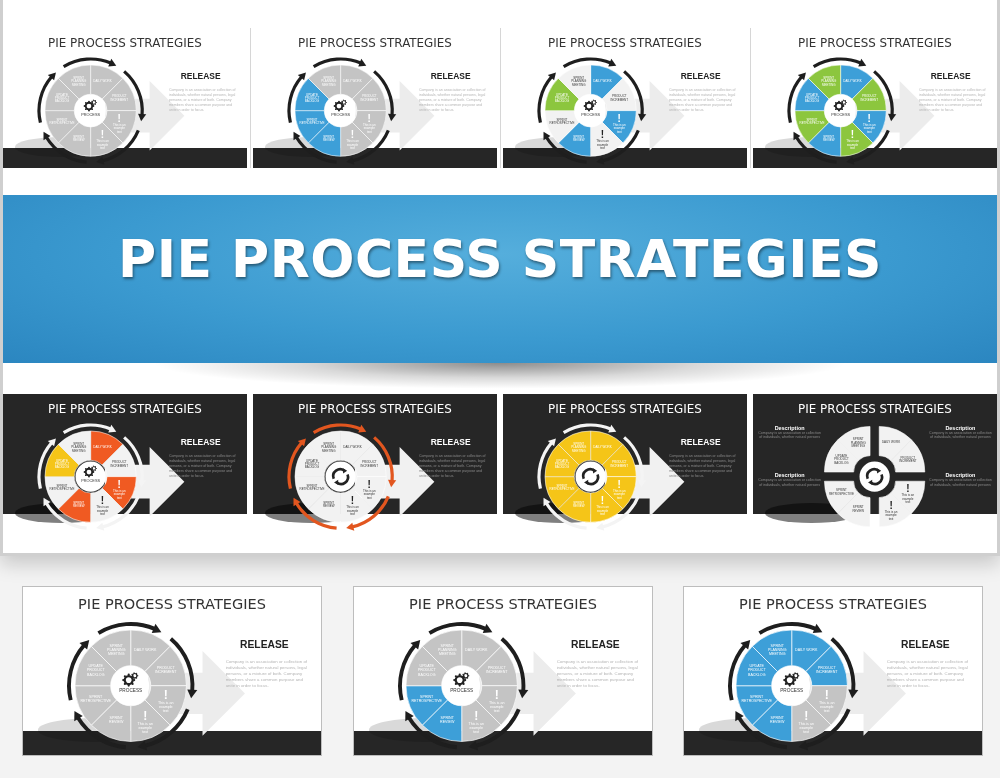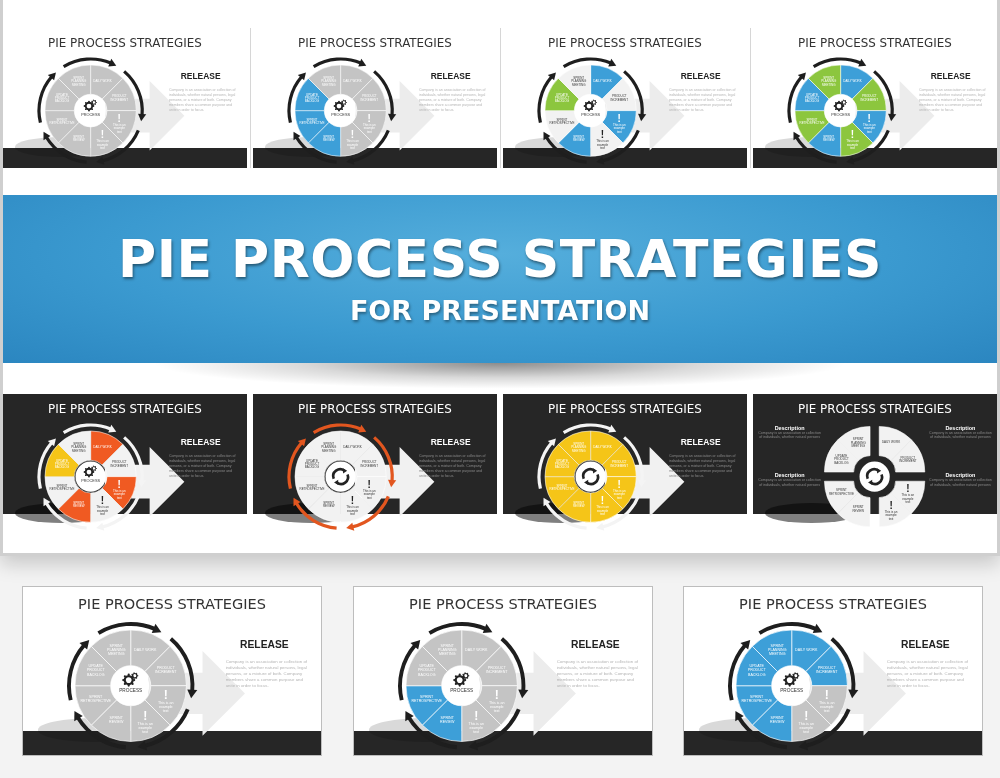--- a/index.html
+++ b/index.html
@@ -340,21 +340,20 @@
           </g>
           <text x="0" y="5.256117073170732" text-anchor="middle" font-size="3.8782113821138213" fill="#333" font-family="Liberation Sans, sans-serif">PROCESS</text>
         </svg>
         <div class="release" style="left: 161.04px; top: 43.4px; width: 73.2px; text-align: center; font-size: 8.43089px;">RELEASE</div>
         <div class="body-text" style="left: 165.92px; top: 60.2px; width: 70.76px; font-size: 3.57073px;">Company is an association or collection of individuals, whether natural persons, legal persons, or a mixture of both. Company members share a common purpose and unite in order to focus.</div>
       </div>
     </div>
 
   <div class="banner">
     <div class="main">PIE PROCESS STRATEGIES</div>
-    <div class="sub">FOR PRESENTATION</div>
   </div>
   <div class="banner-shadow"></div>
 
   <div id="bottom-row">
       <div class="slide dark" style="left: 3px; top: 394px; width: 244px; height: 140px;">
         <div class="floor" style="height: 19.6px;"></div>
         <div class="title" style="top: 8px; font-size: 11.9024px;">PIE PROCESS STRATEGIES</div>
         <svg width="89.26829268292683" height="69.43089430894308" style="position: absolute; left: 102.48px; top: 53.2px;">
           <polygon points="0,17.853658536585364 44.63414634146341,17.853658536585364 44.63414634146341,0 79.34959349593495,34.71544715447154 44.63414634146341,69.43089430894308 44.63414634146341,51.577235772357724 0,51.577235772357724" fill="#f1f1f1"></polygon>
         </svg>

